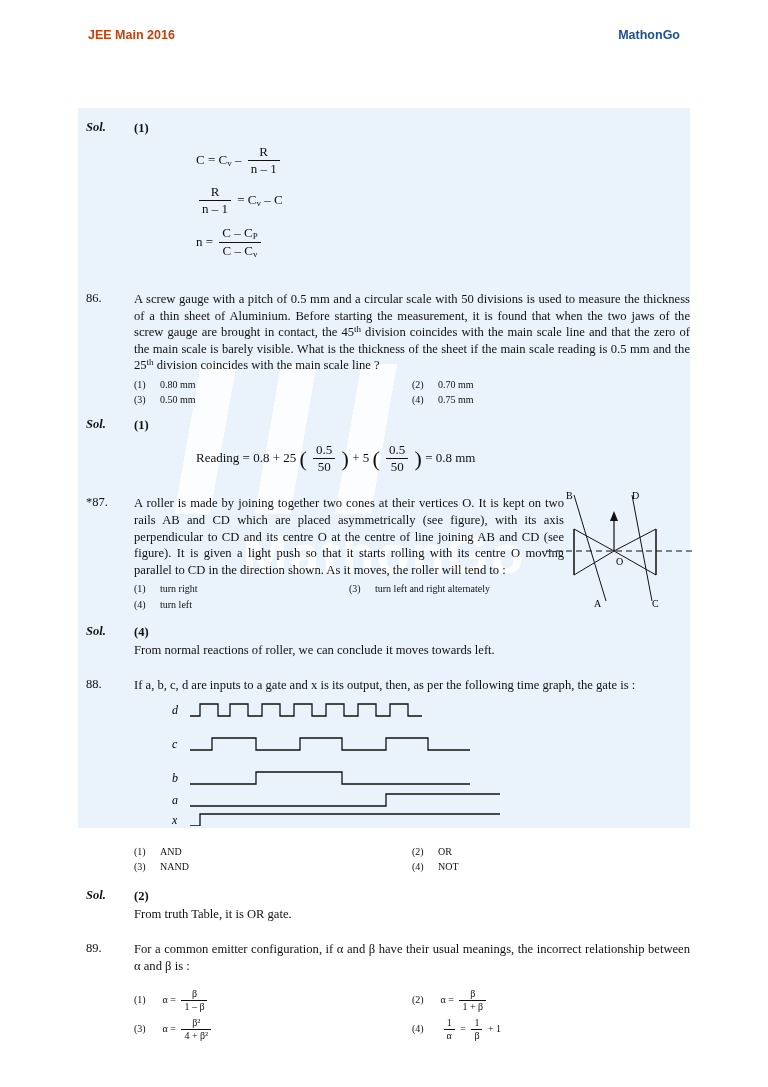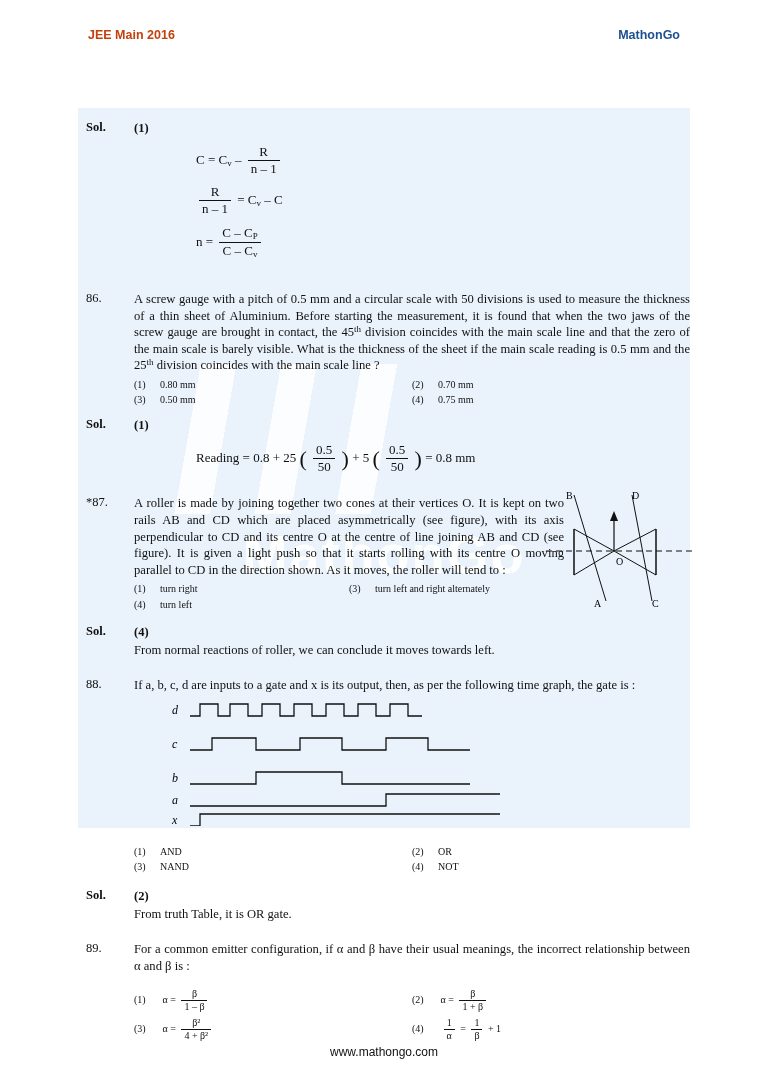--- a/index.html
+++ b/index.html
@@ -55,21 +55,21 @@
   }
 
   .content{
     position:absolute;left:78px;top:110px;width:612px;
   }
   .row{position:relative;display:flex;align-items:flex-start;margin-top:10px;}
   .marker{
     width:56px;flex:0 0 56px;
     font-size:12.5px;padding-left:8px;box-sizing:border-box;
   }
-  .marker.sol{font-weight:700;}
+  .marker.sol{font-style:italic;font-weight:700;}
   .body{flex:1;font-size:12.6px;line-height:1.32;text-align:justify;}
   .ans{font-weight:700;font-size:12.5px;}
   .opts{display:flex;flex-wrap:wrap;margin-top:3px;}
   .opt{width:50%;box-sizing:border-box;font-size:10px;padding:1px 0;}
   .opt .n{display:inline-block;width:26px;}
   .noteline{font-size:12.6px;margin-top:2px;}
 
   
   .math{font-family:"Liberation Serif",serif;font-size:13px;}
   .frac{display:inline-block;vertical-align:middle;text-align:center;margin:0 3px;}
@@ -310,14 +310,13 @@
               <span class="den">β</span>
             </span>
             <span>+ 1</span>
           </div>
         </div>
       </div>
     </div>
 
   </div>
 
-  <footer class="foot">www.mathongo.com</footer>
 </div>
 
 </body></html>

